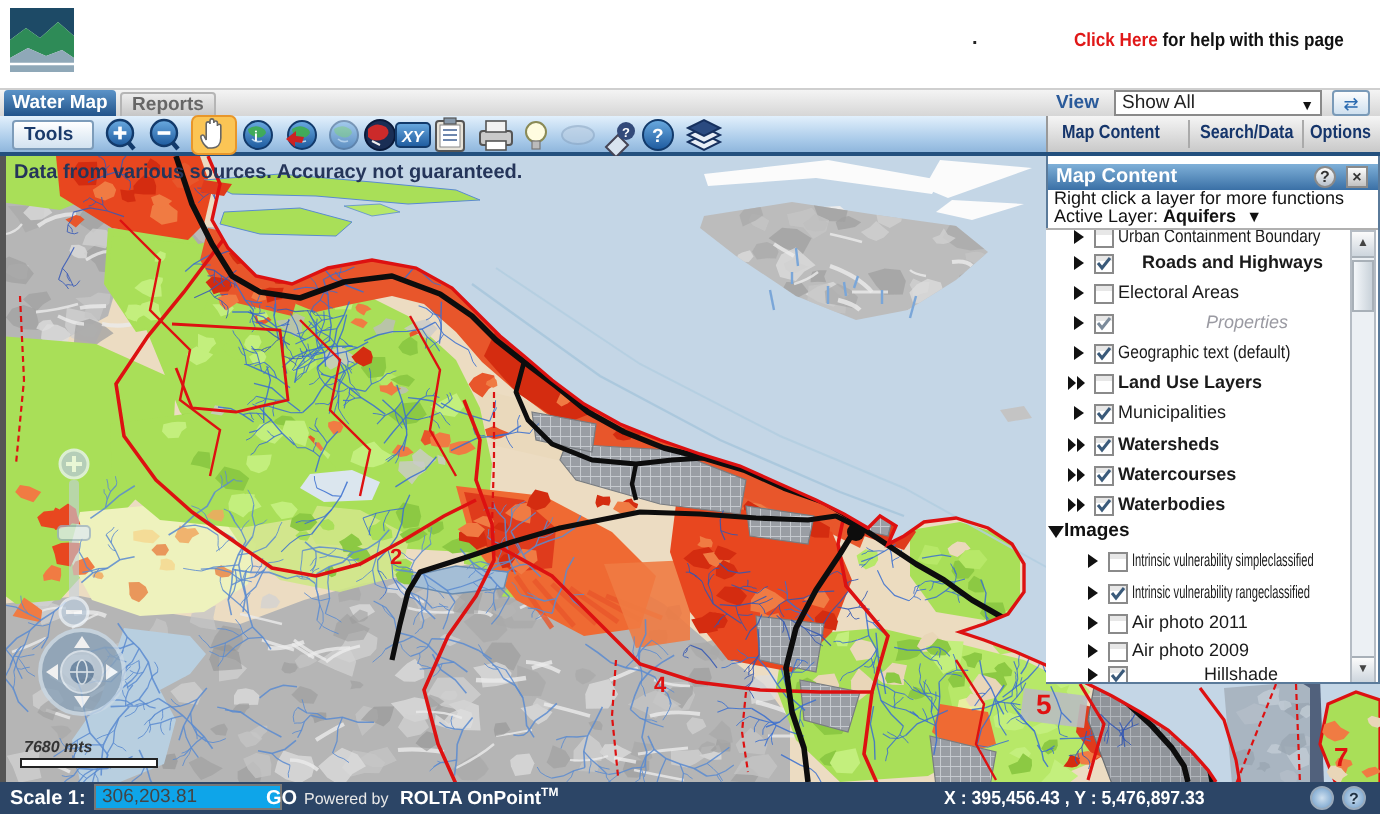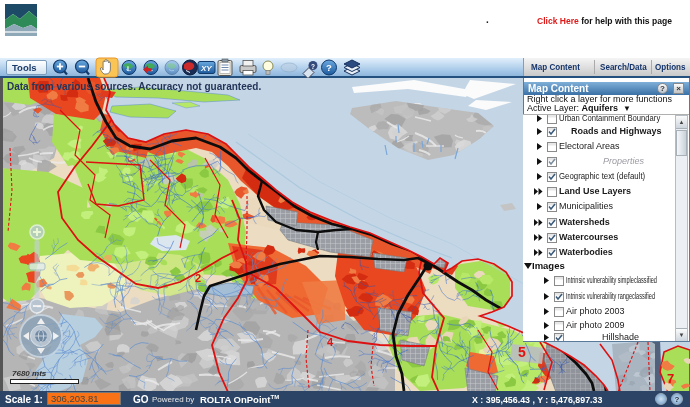--- a/index.html
+++ b/index.html
@@ -13,20 +13,27 @@
     <rect width="34" height="34" fill="#fff"></rect>
     <path d="M1,1 h32 v14 l-8,-7 -9,8 -7,-5 -8,6 z" fill="#1d4a66"></path>
     <path d="M1,17 l8,-6 7,5 9,-8 8,7 v11 l-6,-4 -8,3 -9,-4 -9,5 z" fill="#2e8b57"></path>
     <path d="M1,26 l9,-5 9,4 8,-3 6,4 v7 h-32 z" fill="#8fa8b8"></path>
     <path d="M1,29 h32" stroke="#fff" stroke-width="1.2"></path>
   </svg>
   <div class="abs" style="left:486px;top:14px;font-size:10px;font-weight:bold;color:#222;">.</div>
   <div class="abs" style="left:537px;top:15px;font-size:9.5px;font-weight:bold;color:#111;white-space:nowrap;transform:scaleX(0.9);transform-origin:0 0;"><span style="color:#e01818">Click Here</span> for help with this page</div>
 </div>
 
+<div class="abs" style="left:0;top:44px;width:690px;height:14px;background:linear-gradient(#f4f4f4,#d6d6d6);border-top:1px solid #cfcfcf;">
+  <div class="abs" style="left:2px;top:0px;width:56px;height:14px;background:linear-gradient(#5b93c8,#1e4f86);border-radius:2px 2px 0 0;color:#fff;font-size:9.5px;font-weight:bold;text-align:center;line-height:14px;">Water Map</div>
+  <div class="abs" style="left:60px;top:1px;width:48px;height:13px;background:linear-gradient(#ececec,#c6c6c6);border-radius:2px 2px 0 0;border:1px solid #b5b5b5;color:#666;font-size:9.5px;font-weight:bold;text-align:center;line-height:12px;">Reports</div>
+  <div class="abs" style="left:528px;top:1px;font-size:9.5px;font-weight:bold;color:#2a5a9a;">View</div>
+  <div class="abs" style="left:557px;top:0px;width:104px;height:13px;background:#fff;border:1px solid #8a8a8a;font-size:9.5px;color:#222;padding-left:3px;line-height:11px;">Show All<span style="position:absolute;right:3px;top:2px;font-size:7px;color:#111;">▼</span></div>
+  <div class="abs" style="left:666px;top:0px;width:19px;height:13px;background:linear-gradient(#fdfdfd,#cfe0ef);border:1px solid #7a9ab8;border-radius:2px;font-size:9px;color:#2a6ab0;text-align:center;line-height:12px;">⇄</div>
+</div>
 
 <div class="abs" style="left:0;top:58px;width:690px;height:20px;background:linear-gradient(#e2f0fc,#a6c8e8 70%,#8fb6dc);border-bottom:2px solid #23507e;">
   <div class="abs" style="left:6px;top:2px;width:41px;height:15px;background:linear-gradient(#ffffff,#d2e2f0);border:1px solid #7d9cba;border-radius:2px;font-size:9.5px;font-weight:bold;color:#1a3a6a;padding-left:5px;line-height:14px;">Tools <span style="font-size:7px;">▼</span></div>
   <svg class="abs" style="left:0;top:-1px" width="370" height="21" viewBox="0 0 370 21">
     <defs>
       <linearGradient id="icb" x1="0" y1="0" x2="0" y2="1">
         <stop offset="0" stop-color="#6aaae0"></stop>
             <stop offset="1" stop-color="#1d5a9e"></stop>
       </linearGradient>
     </defs>
@@ -1698,21 +1705,21 @@
         <path d="M2.0,4.5 l2,2.5 l4,-5" stroke="#3a5a7a" stroke-width="1.5" fill="none"></path>
       </svg>
       <div style="position:absolute;left:43px;top:177px;font-size:9px;font-weight:normal;font-style:normal;color:#1a1a1a;white-space:nowrap;transform:scaleX(0.62);transform-origin:0 0;">Intrinsic vulnerability rangeclassified</div>
       <svg style="position:absolute;left:21px;top:194px" width="9" height="7">
         <path d="M0,0 L5,3.5 L0,7 Z" fill="#111"></path>
       </svg>
       <svg style="position:absolute;left:31px;top:193px" width="11" height="11">
         <rect x="0.5" y="0.5" width="9" height="9" fill="#fff" stroke="#8a8a8a"></rect>
         <rect x="1.0" y="1.0" width="8" height="2.5" fill="#ddd" opacity="0.7"></rect>
       </svg>
-      <div style="position:absolute;left:43px;top:192px;font-size:9px;font-weight:normal;font-style:normal;color:#1a1a1a;white-space:nowrap;">Air photo 2003</div>
+      <div style="position:absolute;left:43px;top:192px;font-size:9px;font-weight:normal;font-style:normal;color:#1a1a1a;white-space:nowrap;">Air photo 2011</div>
       <svg style="position:absolute;left:21px;top:208px" width="9" height="7">
         <path d="M0,0 L5,3.5 L0,7 Z" fill="#111"></path>
       </svg>
       <svg style="position:absolute;left:31px;top:207px" width="11" height="11">
         <rect x="0.5" y="0.5" width="9" height="9" fill="#fff" stroke="#8a8a8a"></rect>
         <rect x="1.0" y="1.0" width="8" height="2.5" fill="#ddd" opacity="0.7"></rect>
       </svg>
       <div style="position:absolute;left:43px;top:206px;font-size:9px;font-weight:normal;font-style:normal;color:#1a1a1a;white-space:nowrap;">Air photo 2009</div>
       <svg style="position:absolute;left:21px;top:220px" width="9" height="7">
         <path d="M0,0 L5,3.5 L0,7 Z" fill="#111"></path>
@@ -1730,20 +1737,20 @@
       <div style="position:absolute;left:0;top:0;width:166px;height:1px;background:#b0b0b0;"></div>
 </div>
 <div class="abs" style="left:675px;top:115px;width:13px;height:226px;background:#ecf0f4;border:1px solid #b5bcc4;">
   <div class="abs" style="left:0;top:0;width:11px;height:13px;background:linear-gradient(#fbfbfb,#cdd5dd);border-bottom:1px solid #a8b0b8;font-size:6px;color:#444;text-align:center;line-height:12px;">▲</div>
   <div class="abs" style="left:0;top:14px;width:11px;height:26px;background:linear-gradient(90deg,#f4f7fa,#c9d2da);border:1px solid #a8b0b8;"></div>
   <div class="abs" style="left:0;top:212px;width:11px;height:13px;background:linear-gradient(#fbfbfb,#cdd5dd);border-top:1px solid #a8b0b8;font-size:6px;color:#444;text-align:center;line-height:12px;">▼</div>
 </div>
 
 <div class="abs" style="left:0;top:391px;width:690px;height:16px;background:#2c4566;">
   <div class="abs" style="left:5px;top:3px;font-size:10px;font-weight:bold;color:#fff;">Scale 1:</div>
-  <div class="abs" style="left:47px;top:1px;width:74px;height:13px;background:#f97316;border:1px solid #777;font-size:9.5px;color:#444;padding-left:3px;line-height:12px;">306,203.81</div>
+  <div class="abs" style="left:47px;top:1px;width:94px;height:13px;background:#0ea5e9;border:1px solid #777;font-size:9.5px;color:#444;padding-left:3px;line-height:12px;">306,203.81</div>
   <div class="abs" style="left:133px;top:3px;font-size:10px;font-weight:bold;color:#fff;">GO</div>
   <div class="abs" style="left:152px;top:4px;font-size:8px;color:#e8e8e8;">Powered by</div>
   <div class="abs" style="left:200px;top:3px;font-size:9.5px;font-weight:bold;color:#fff;">ROLTA OnPoint<span style="font-size:6px;vertical-align:top;">TM</span></div>
   <div class="abs" style="left:472px;top:3px;font-size:9.5px;font-weight:bold;color:#fff;white-space:nowrap;transform:scaleX(0.93);transform-origin:0 0;">X : 395,456.43 , Y : 5,476,897.33</div>
   <div class="abs" style="left:655px;top:2px;width:12px;height:12px;border-radius:50%;background:radial-gradient(#cfe0ef,#6a9ac8);border:1px solid #9ab;"></div>
   <div class="abs" style="left:671px;top:2px;width:12px;height:12px;border-radius:50%;background:radial-gradient(#cfe0ef,#6a9ac8);border:1px solid #9ab;font-size:8px;font-weight:bold;color:#234;text-align:center;line-height:11px;">?</div>
 </div>
 </div>
 </body></html>

